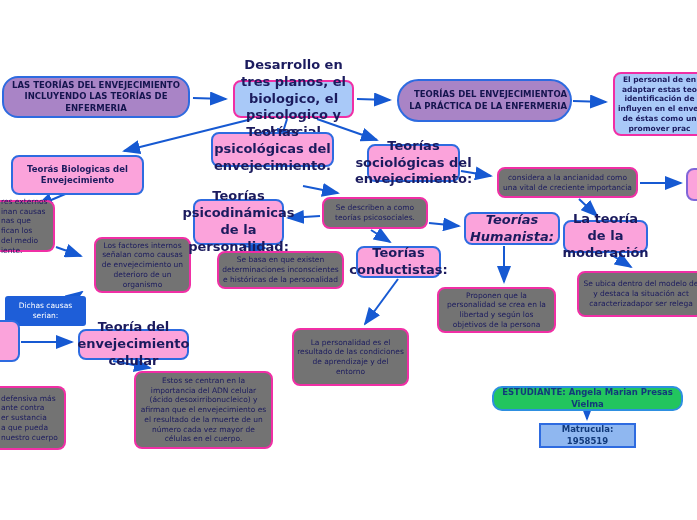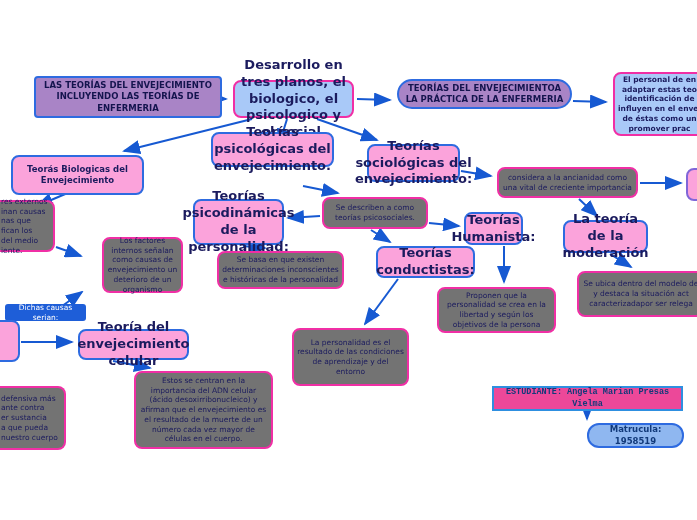--- a/index.html
+++ b/index.html
@@ -26,33 +26,33 @@
     padding:2px 3px;
     white-space:pre-line;
     z-index:2;
   }
   .pink{background:#fba3db;border-color:#2e6be0;font-weight:bold;}
   .cyan{background:#737373;border-color:#f02fa5;font-weight:normal;}
   .purple{background:#a984c6;border-color:#2e6be0;font-weight:bold;color:#14144e;}
   .lblue{background:#a9c9f8;border-color:#f02fa5;font-weight:bold;}
   .bluetag{background:#1e5ed8;border:none;border-radius:3px;color:#ffffff;font-weight:normal;}
   .stadium{border-radius:22px;}
-  .bigradius{border-radius:4px;margin-left:32px;}
+  .bigradius{border-radius:16px;}
   .small{font-size:7.5px;}
   .big{font-size:8.5px;}
   .cut-left{
     border-left:none;
     border-top-left-radius:0;
     border-bottom-left-radius:0;
     justify-content:flex-start;
     text-align:left;
     padding-left:1px;
   }
-  .student{background:#ec4899;border-color:#2e8fe0;border-radius:0;font-weight:bold;color:#123a7a;font-family:Liberation Mono, monospace;}
-  .matric{background:#8fb7f0;border-color:#2e6be0;border-radius:12px;font-weight:bold;color:#123a7a;margin-left:48px;}
+  .student{background:#22c55e;border-color:#2e8fe0;border-radius:10px;font-weight:bold;color:#123a7a;}
+  .matric{background:#8fb7f0;border-color:#2e6be0;border-radius:0;font-weight:bold;color:#123a7a;}
 </style>
 </head>
 <body>
 
 <svg id="arrows" viewBox="0 0 697 520">
   <defs>
     <marker id="ah" markerWidth="9" markerHeight="7" refX="8" refY="3.5" orient="auto">
       <path d="M0,0 L9,3.5 L0,7 z" fill="#1659d2"></path>
     </marker>
   </defs>
@@ -81,21 +81,21 @@
     <line x1="21" y1="342" x2="72" y2="342" marker-end="url(#ah)"></line>
     <line x1="113" y1="361" x2="150" y2="368" marker-end="url(#ah)"></line>
     <line x1="587" y1="412" x2="587" y2="419" marker-end="url(#ah)"></line>
   </g>
 </svg>
 
 <div class="node purple bigradius big" style="left:2px;top:76px;width:188px;height:42px;">LAS TEORÍAS DEL ENVEJECIMIENTO INCLUYENDO LAS TEORÍAS DE ENFERMERIA</div>
 
 <div class="node lblue" style="left:233px;top:80px;width:121px;height:38px;">Desarrollo en tres planos, el biologico, el psicologico y el social.</div>
 
-<div class="node purple stadium big" style="left:397px;top:79px;width:175px;height:30px;">TEORÍAS DEL ENVEJECIMIENTOA LA PRÁCTICA DE LA ENFERMERIA</div>
+<div class="node purple stadium big" style="left:397px;top:79px;width:175px;height:43px;text-align:right;">TEORÍAS DEL ENVEJECIMIENTOA LA PRÁCTICA DE LA ENFERMERIA</div>
 
 <div class="node lblue small" style="left:613px;top:72px;width:93px;height:64px;">El personal de en
 adaptar estas teo
 identificación de
 influyen en el envej
 de éstas como un
 promover prac</div>
 
 <div class="node pink big" style="left:11px;top:155px;width:133px;height:40px;">Teorás Biologicas del Envejecimiento</div>
 
@@ -103,45 +103,45 @@
 
 <div class="node pink" style="left:367px;top:144px;width:93px;height:38px;">Teorías sociológicas del envejecimiento:</div>
 
 <div class="node cyan small cut-left" style="left:0px;top:200px;width:55px;height:52px;">res externos
 inan causas
 nas que
 fican los
 del medio
 iente.</div>
 
-<div class="node cyan small" style="left:102px;top:237px;width:81px;height:56px;">Los factores internos señalan como causas de envejecimiento un deterioro de un organismo</div>
+<div class="node cyan small" style="left:94px;top:237px;width:97px;height:56px;">Los factores internos señalan como causas de envejecimiento un deterioro de un organismo</div>
 
 <div class="node pink" style="left:193px;top:199px;width:91px;height:46px;">Teorías psicodinámicas de la personalidad:</div>
 
 <div class="node cyan small" style="left:322px;top:197px;width:106px;height:32px;">Se describen a como teorías psicosociales.</div>
 
 <div class="node cyan small" style="left:217px;top:251px;width:127px;height:38px;">Se basa en que existen determinaciones inconscientes e históricas de la personalidad</div>
 
-<div class="node pink" style="left:376px;top:246px;width:99px;height:32px;">Teorías conductistas:</div>
+<div class="node pink" style="left:356px;top:246px;width:85px;height:32px;">Teorías conductistas:</div>
 
-<div class="node pink" style="left:464px;top:212px;width:59px;height:33px;">Teorías Humanista:</div>
+<div class="node pink" style="left:464px;top:212px;width:96px;height:33px;font-style:italic;">Teorías Humanista:</div>
 
 <div class="node cyan small" style="left:497px;top:167px;width:141px;height:31px;">considera a la ancianidad como una vital de creciente importancia</div>
 
 <div class="node pink" style="left:563px;top:220px;width:85px;height:33px;">La teoría de la moderación</div>
 
 <div class="node pink" style="left:686px;top:168px;width:30px;height:33px;border-color:#8066d8;"></div>
 
 <div class="node cyan small" style="left:577px;top:271px;width:128px;height:46px;">Se ubica dentro del modelo de
 y destaca la situación act
 caracterizadapor ser relega</div>
 
 <div class="node cyan small" style="left:437px;top:287px;width:119px;height:46px;">Proponen que la personalidad se crea en la libertad y según los objetivos de la persona</div>
 
-<div class="node bluetag small" style="left:5px;top:304px;width:81px;height:17px;">Dichas causas serian:</div>
+<div class="node bluetag small" style="left:5px;top:296px;width:81px;height:30px;">Dichas causas serian:</div>
 
 <div class="node pink" style="left:-30px;top:320px;width:50px;height:42px;"></div>
 
 <div class="node pink" style="left:78px;top:329px;width:111px;height:31px;">Teoría del envejecimiento celular</div>
 
 <div class="node cyan small cut-left" style="left:0px;top:386px;width:66px;height:64px;">defensiva más
 ante contra
 er sustancia
 a que pueda
 nuestro cuerpo</div>

